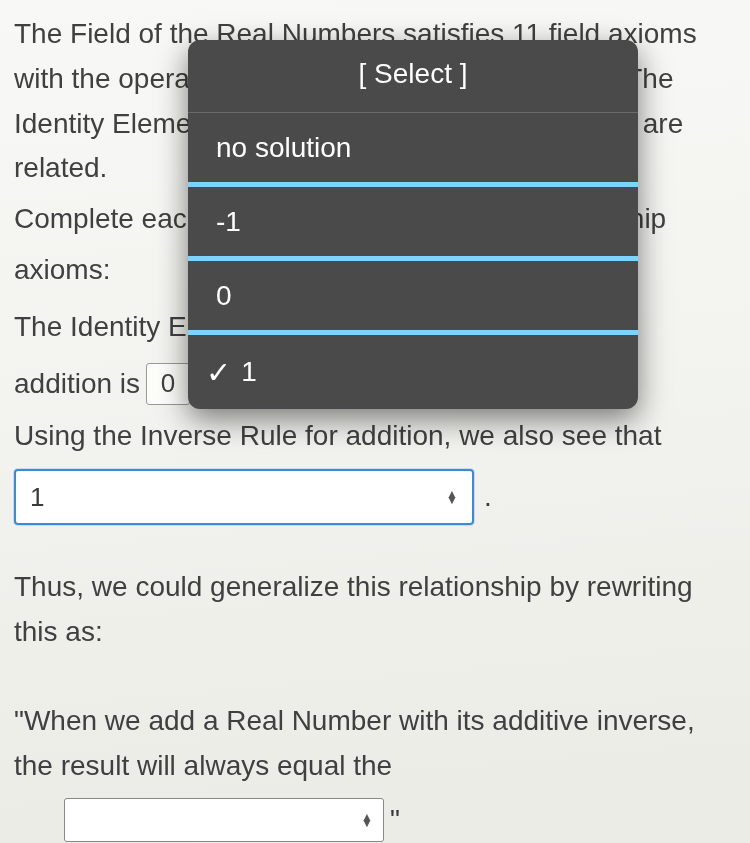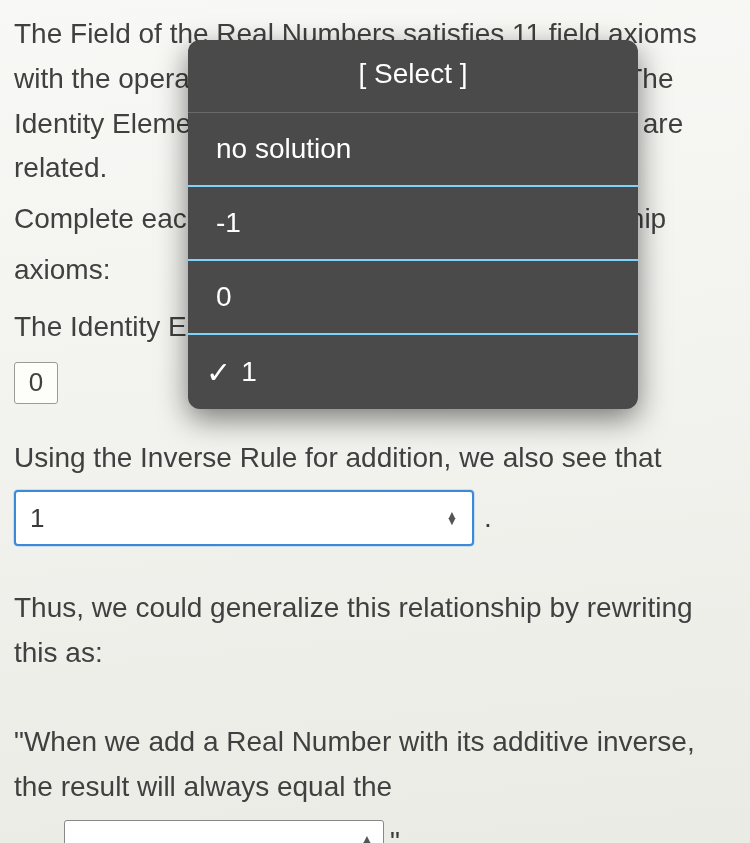--- a/index.html
+++ b/index.html
@@ -19,21 +19,21 @@
     }
     .text-block {
       font-size: 28px;
       line-height: 1.6;
       color: #404040;
     }
     .p1 { margin-bottom: 6px; }
     .p2 { margin-bottom: 6px; font-weight: 500; }
     .p3 { margin-bottom: 12px; }
     .p4 { margin-bottom: 4px; display: flex; align-items: center; flex-wrap: wrap; gap: 6px;}
-    .p5 { margin-top: 32px; margin-bottom: 10px; }
+    .p5 { margin-top: 8px; margin-bottom: 10px; }
     .p6 { display: flex; align-items: center; gap: 10px; margin-bottom: 40px;}
     .math { font-family: 'Cambria Math', 'Times New Roman', serif; font-style: italic; font-size: 30px; }
     .p7 { margin-bottom: 44px; }
     .p8 { margin-bottom: 10px; }
     .small-box {
       display: inline-flex;
       align-items: center;
       justify-content: center;
       border: 1px solid #9a9a9a;
       border-radius: 3px;
@@ -91,21 +91,21 @@
     .dd-header {
       text-align: center;
       font-size: 28px;
       padding: 18px 0 22px 0;
       color: #ffffff;
       border-bottom: 1px solid #6a6a6a;
     }
     .dd-item {
       font-size: 28px;
       padding: 18px 28px;
-      border-bottom: 2px solid #7dd3fc;
+      border-bottom: 5px solid #7dd3fc;
       color: #ffffff;
       display: flex;
       align-items: center;
       gap: 8px;
       height: 74px;
     }
     .dd-item:last-child { border-bottom: none; }
     .check {
       color: #ffffff;
       font-size: 30px;
@@ -124,20 +124,21 @@
 <body>
 
 <div class="text-block p1">The Field of the Real Numbers satisfies 11 field axioms with the operations of addition and multiplication. The Identity Elements for each of these two operations are related.</div>
 
 <div class="text-block p2">Complete each sentence to describe the relationship</div>
 <div class="text-block p3">axioms:</div>
 
 <div class="text-block p3">The Identity Element for</div>
 
 <div class="text-block p4">
+  <span>addition is</span>
   <span class="small-box">0</span>
 </div>
 
 <div class="text-block p5">Using the Inverse Rule for addition, we also see that</div>
 
 <div class="p6">
   <span class="select-box">
     <span>1</span>
     <span class="chevrons">
       <span class="chev">▲</span>

